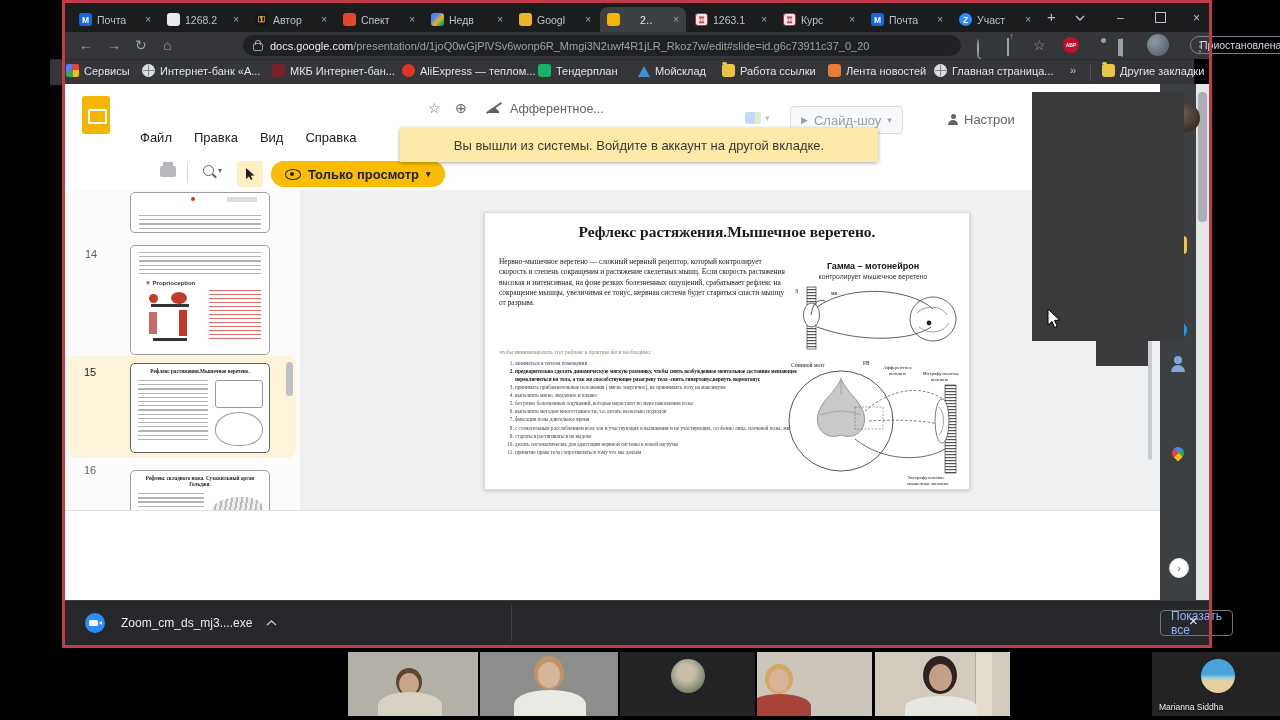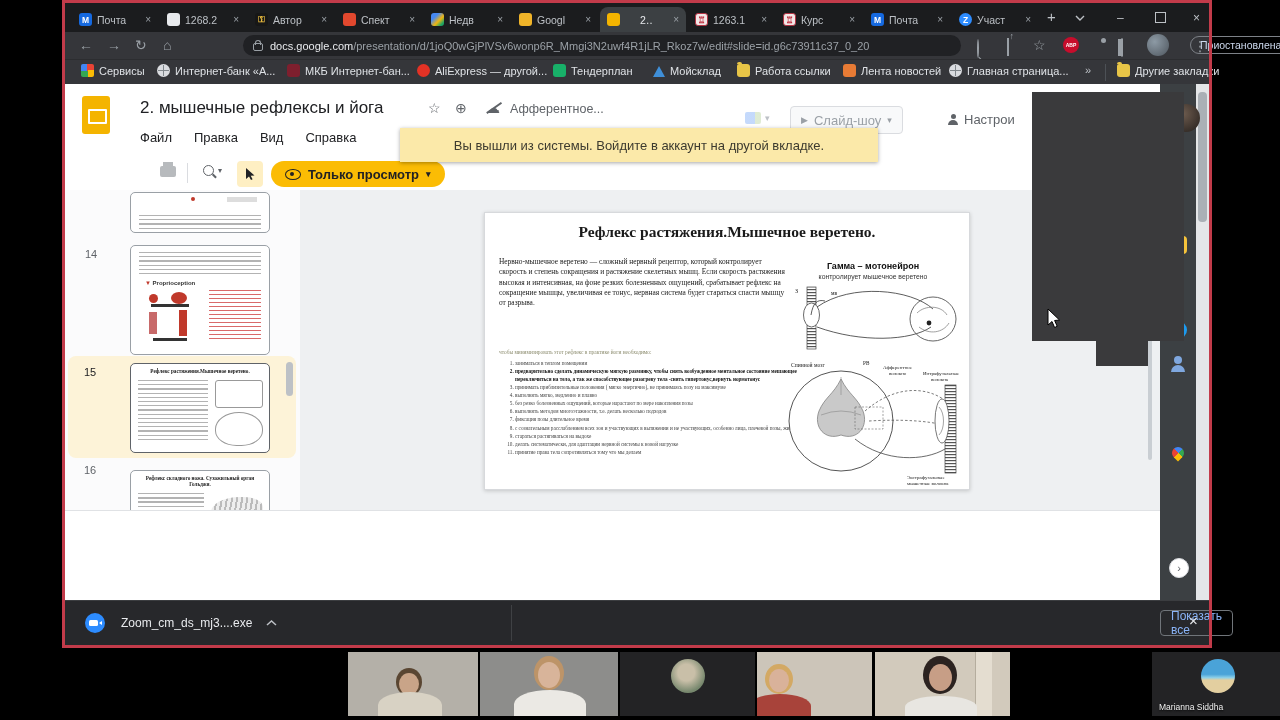--- a/index.html
+++ b/index.html
@@ -37,21 +37,21 @@
   .shareic{width:10px;height:10px;border:1.3px solid #9aa0a6;border-top:none;position:relative;margin-top:3px;}
   .shareic:before{content:"↑";position:absolute;left:1.5px;top:-7px;color:#9aa0a6;font-size:9px;}
   .abp{width:16px;height:16px;border-radius:50%;background:#c70d2c;color:#fff;font-size:5px;font-weight:bold;display:flex;align-items:center;justify-content:center;}
   .puzzle{width:12px;height:12px;background:#9aa0a6;border-radius:2px;position:relative;}
   .puzzle:before{content:"";position:absolute;left:3.5px;top:-3px;width:5px;height:5px;border-radius:50%;background:#9aa0a6;}
   .sidepanel{width:13px;height:11px;border:1.4px solid #9aa0a6;border-radius:2px;position:relative;}
   .sidepanel:after{content:"";position:absolute;right:0;top:0;width:4px;height:100%;background:#9aa0a6;}
   #profile-pill{left:1082px;top:2px;height:22px;display:flex;align-items:center;gap:21px;}
   .avatar-sm{width:22px;height:22px;border-radius:50%;background:radial-gradient(circle at 35% 35%,#8d9aa5,#4e565e);}
   .paused{border:1px solid #7d8187;border-radius:11px;padding:2px 9px;font-size:10.5px;color:#cdd9ee;}
-  #bookmarks{left:65px;top:59px;width:1144px;height:25px;background:#35363a;border-top:1px solid #2c2d30;}
+  #bookmarks{left:50px;top:59px;width:1144px;height:25px;background:#35363a;border-top:1px solid #2c2d30;}
   .bm{position:absolute;top:4px;display:flex;align-items:center;gap:5px;color:#dfe2e6;font-size:11px;white-space:nowrap;}
   .bmic{width:13px;height:13px;border-radius:3px;flex:none;}
   .grid9{background:conic-gradient(#ea4335 25%,#fbbc04 0 50%,#34a853 0 75%,#4285f4 0);border-radius:2px;}
   .globe{background:#dadce0;border-radius:50%;position:relative;}
   .globe:before{content:"";position:absolute;left:5.5px;top:1px;bottom:1px;width:1px;background:#80868b;}
   .globe:after{content:"";position:absolute;top:5.5px;left:1px;right:1px;height:1px;background:#80868b;}
   .mkb{background:#7e1f2e;}
   .ali{background:#e43225;border-radius:50%;}
   .tender{background:#18b169;}
   .moysklad{width:0;height:0;border-left:6.5px solid transparent;border-right:6.5px solid transparent;border-bottom:11px solid #3f8fd8;border-radius:0;background:none;margin-top:2px;}
@@ -243,21 +243,21 @@
     <div class="bm" style="left:92px">
         <span class="bmic globe"></span>
         <span>Интернет-банк «А...</span>
       </div>
     <div class="bm" style="left:222px">
         <span class="bmic mkb"></span>
         <span>МКБ Интернет-бан...</span>
       </div>
     <div class="bm" style="left:352px">
         <span class="bmic ali"></span>
-        <span>AliExpress — другой...</span>
+        <span>AliExpress — теплом...</span>
       </div>
     <div class="bm" style="left:488px">
         <span class="bmic tender"></span>
         <span>Тендерплан</span>
       </div>
     <div class="bm" style="left:588px">
         <span class="bmic moysklad"></span>
         <span>Мойсклад</span>
       </div>
     <div class="bm" style="left:672px">
@@ -276,21 +276,20 @@
     <div class="abs" style="left:1040px;top:4px;width:1px;height:17px;background:#4d5156"></div>
     <div class="bm" style="left:1052px">
         <span class="bmic folder"></span>
         <span>Другие закладки</span>
       </div>
   </div>
 
   
   <div class="abs" id="slides-bg"></div>
   <div class="slogo"></div>
-  <div class="abs" id="doc-title">2. мышечные рефлексы и йога</div>
   <span class="abs hico" style="left:428px;top:100px">☆</span>
   <span class="abs hico" style="left:455px;top:100px">⊕</span>
   <span class="abs cloudoff" style="left:486px;top:99px">☁</span>
   <span class="abs" style="left:510px;top:102px;font-size:12.5px;color:#5f6368">Афферентное...</span>
   <div class="abs" id="menus">
     <span>Файл</span>
     <span>Правка</span>
     <span>Вид</span>
     <span>Справка</span>
   </div>

